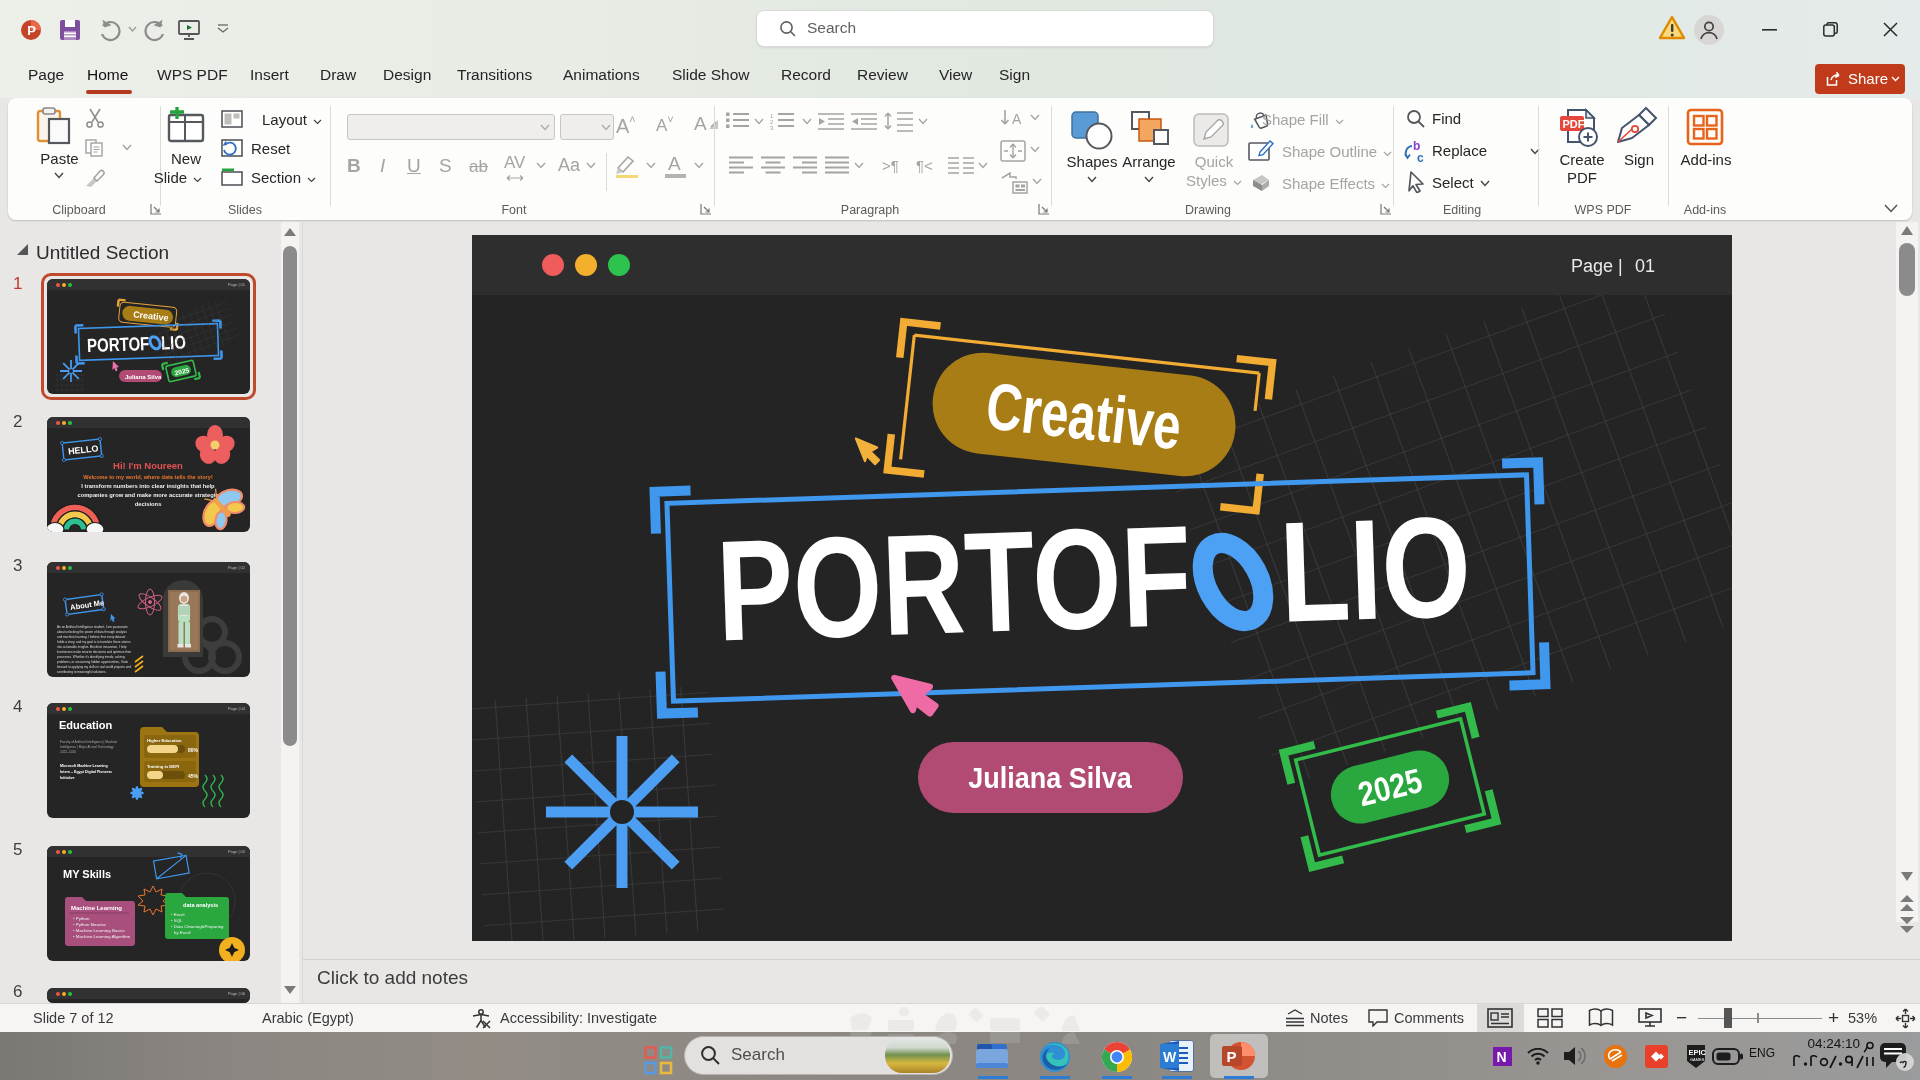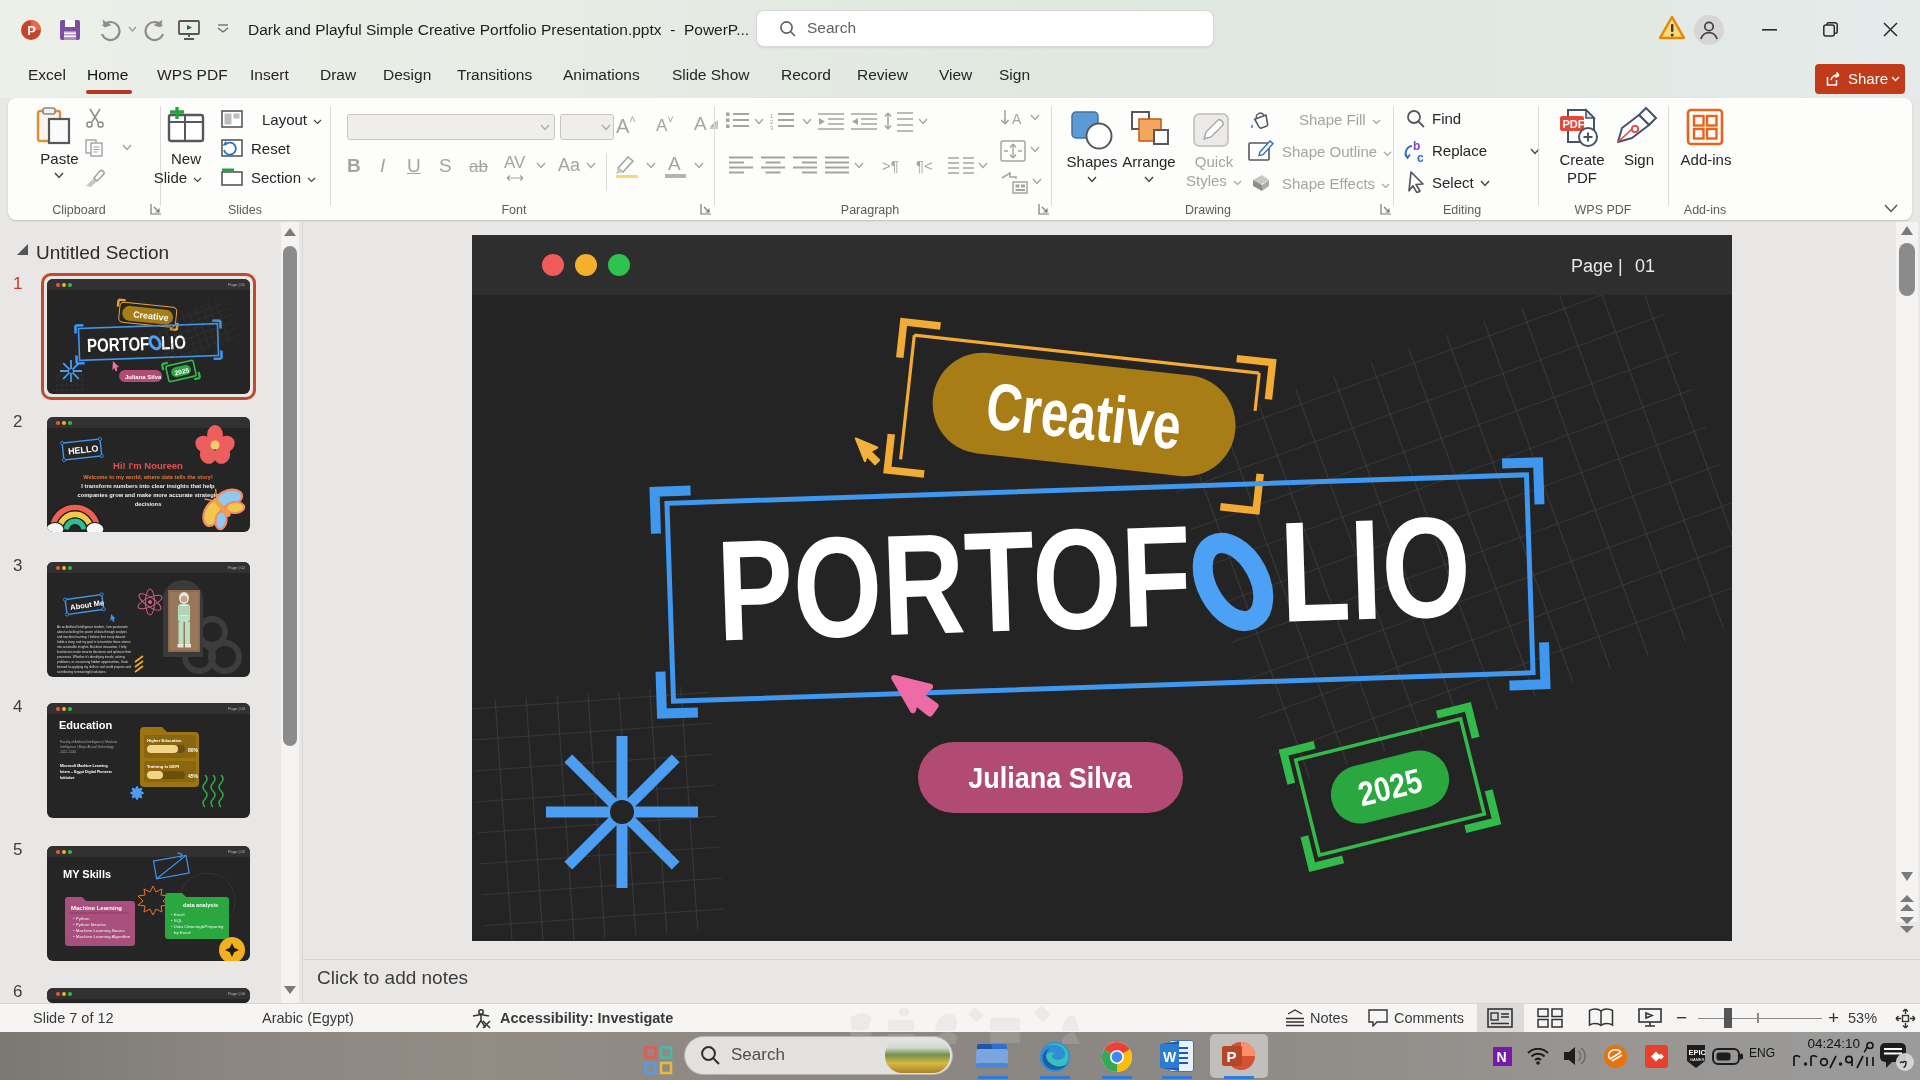--- a/index.html
+++ b/index.html
@@ -70,21 +70,20 @@
   </svg>
   <svg class="abs" style="left:177px;top:18px" width="24" height="24" viewBox="0 0 24 24">
     <rect x="2" y="3" width="20" height="13" rx="1" fill="none" stroke="#555" stroke-width="1.8"></rect>
     <path d="M10 7 l5 2.5 -5 2.5 z" fill="#1d6e35"></path>
     <path d="M12 16 v3 M7 21 h10" stroke="#555" stroke-width="1.8"></path>
   </svg>
   <svg class="abs" style="left:216px;top:23px" width="14" height="14" viewBox="0 0 14 14">
     <path d="M2 9 L7 13 L12 9" fill="none" stroke="#666" stroke-width="1.3" transform="translate(0,-4)"></path>
     <path d="M2 3 h10" stroke="#666" stroke-width="1.3" transform="translate(0,-1)"></path>
   </svg>
-  <div id="titleText">Dark and Playful Simple Creative Portfolio Presentation.pptx&nbsp;&nbsp;-&nbsp;&nbsp;PowerP...</div>
   <div id="searchBox">
     <svg class="abs" style="left:22px;top:9px" width="18" height="18" viewBox="0 0 18 18">
         <circle cx="7.5" cy="7.5" r="5.6" fill="none" stroke="#5f5f5f" stroke-width="1.6"></circle>
         <path d="M11.8 11.8 L16 16" stroke="#5f5f5f" stroke-width="1.6"></path>
       </svg>
     <div class="stext">Search</div>
   </div>
 
   <svg class="abs" style="left:1659px;top:15px" width="26" height="25" viewBox="0 0 26 25">
     <path d="M13 2 L25 23 L1 23 Z" fill="#fad87c" stroke="#e08a00" stroke-width="2.4" stroke-linejoin="round"></path>
@@ -100,21 +99,21 @@
       <rect width="15" height="1.6" fill="#2b2b2b"></rect>
     </svg>
   <svg class="abs" style="left:1823px;top:22px" width="15" height="15" viewBox="0 0 15 15">
     <rect x="0.8" y="3" width="10.5" height="11" rx="2" fill="none" stroke="#2b2b2b" stroke-width="1.5"></rect>
     <path d="M4 3 V2 a1.6 1.6 0 0 1 1.6-1.2 h6.6 A2 2 0 0 1 14.2 3 v6.6 a1.6 1.6 0 0 1 -1.2 1.6 h-1" fill="none" stroke="#2b2b2b" stroke-width="1.5"></path>
   </svg>
   <svg class="abs" style="left:1883px;top:22px" width="15" height="15" viewBox="0 0 15 15">
       <path d="M1 1 L14 14 M14 1 L1 14" stroke="#2b2b2b" stroke-width="1.5"></path>
     </svg>
 
-  <div class="menu-item" style="left:28px">Excel</div>
+  <div class="menu-item" style="left:28px">Page</div>
   <div class="menu-item" style="left:87px;color:#111">Home</div>
   <div class="abs" style="left:86px;top:90px;width:46px;height:3.5px;background:#b5391f;border-radius:2px"></div>
   <div class="menu-item" style="left:157px">WPS PDF</div>
   <div class="menu-item" style="left:250px">Insert</div>
   <div class="menu-item" style="left:320px">Draw</div>
   <div class="menu-item" style="left:383px">Design</div>
   <div class="menu-item" style="left:457px">Transitions</div>
   <div class="menu-item" style="left:563px">Animations</div>
   <div class="menu-item" style="left:672px">Slide Show</div>
   <div class="menu-item" style="left:781px">Record</div>
@@ -367,21 +366,21 @@
  <div class="abs gray" style="left:1176px;top:74px;width:60px;text-align:center;font-size:15px">Styles <svg width="9" height="6" viewBox="0 0 9 6" style="margin-left:2px">
         <path d="M1 1 L4.5 4.5 L8 1" fill="none" stroke="#a6a4a2" stroke-width="1.2"></path>
       </svg></div>
  <svg class="abs" style="left:1240px;top:10px" width="26" height="22" viewBox="0 0 26 22">
    <g transform="rotate(-20 13 11)">
      <path d="M7 9 h12 l-1.5 9 a2 2 0 0 1 -2 1.6 h-5 a2 2 0 0 1 -2-1.6 z" fill="#fff" stroke="#55585c" stroke-width="1.6"></path>
      <path d="M9 9 a4 4 0 0 1 8 0" fill="none" stroke="#55585c" stroke-width="1.5"></path>
    </g>
    <path d="M4 16 q-2.5 4 0 4 q2.5 0 0 -4" fill="#5b9bd5"></path>
  </svg>
- <div class="abs gray" style="left:1291px;top:13px;font-size:15px">Shape Fill <svg width="9" height="6" viewBox="0 0 9 6" style="margin-left:2px">
+ <div class="abs gray" style="left:1254px;top:13px;font-size:15px">Shape Fill <svg width="9" height="6" viewBox="0 0 9 6" style="margin-left:2px">
         <path d="M1 1 L4.5 4.5 L8 1" fill="none" stroke="#a6a4a2" stroke-width="1.2"></path>
       </svg></div>
  <svg class="abs" style="left:1240px;top:42px" width="26" height="22" viewBox="0 0 26 22">
    <rect x="1" y="3" width="20" height="17" rx="1" fill="#fff" stroke="#55585c" stroke-width="1.6"></rect>
    <path d="M12 12 L22 1 l3 2.6 -10 11 -4 1 z" fill="#fff" stroke="#2f6fbd" stroke-width="1.4"></path>
  </svg>
  <div class="abs gray" style="left:1274px;top:45px;font-size:15px">Shape Outline <svg width="9" height="6" viewBox="0 0 9 6" style="margin-left:2px">
         <path d="M1 1 L4.5 4.5 L8 1" fill="none" stroke="#a6a4a2" stroke-width="1.2"></path>
       </svg></div>
  <svg class="abs" style="left:1240px;top:74px" width="26" height="22" viewBox="0 0 26 22">
@@ -831,21 +830,21 @@
       <path d="M222 25 q0-14 12-16 l6 16 z"></path>
     </g>
   </svg>
   <div class="abs" style="left:33px;top:6px">Slide 7 of 12</div>
   <div class="abs" style="left:262px;top:6px">Arabic (Egypt)</div>
   <svg class="abs" style="left:470px;top:4px" width="22" height="22" viewBox="0 0 22 22">
     <circle cx="11" cy="4" r="2.2" fill="none" stroke="#333" stroke-width="1.5"></circle>
     <path d="M3 8 l8-1.5 8 1.5 M11 6.5 v6 M11 12.5 l-4.5 7 M11 12.5 l4.5 7" fill="none" stroke="#333" stroke-width="1.5"></path>
     <path d="M13 13 l7 7 M20 13 l-7 7" stroke="#333" stroke-width="1.5"></path>
   </svg>
-  <div class="abs" style="left:500px;top:6px;font-weight:bold">Accessibility: Investigate</div>
+  <div class="abs" style="left:500px;top:6px;font-weight:normal">Accessibility: Investigate</div>
   <svg class="abs" style="left:1285px;top:5px" width="20" height="18" viewBox="0 0 20 18">
       <path d="M3 5 l7-4 7 4 M1 9.5 h18 M1 13 h18 M1 16.5 h18" fill="none" stroke="#333" stroke-width="1.4"></path>
     </svg>
   <div class="abs" style="left:1310px;top:6px">Notes</div>
   <svg class="abs" style="left:1368px;top:5px" width="20" height="18" viewBox="0 0 20 18">
       <path d="M1 1 h18 v12 h-10 l-4 4 v-4 h-4 z" fill="none" stroke="#333" stroke-width="1.4"></path>
     </svg>
   <div class="abs" style="left:1394px;top:6px">Comments</div>
   <div class="abs" style="left:1477px;top:0px;width:47px;height:28px;background:#dcdbd9"></div>
   <svg class="abs" style="left:1487px;top:4px" width="26" height="20" viewBox="0 0 26 20">

